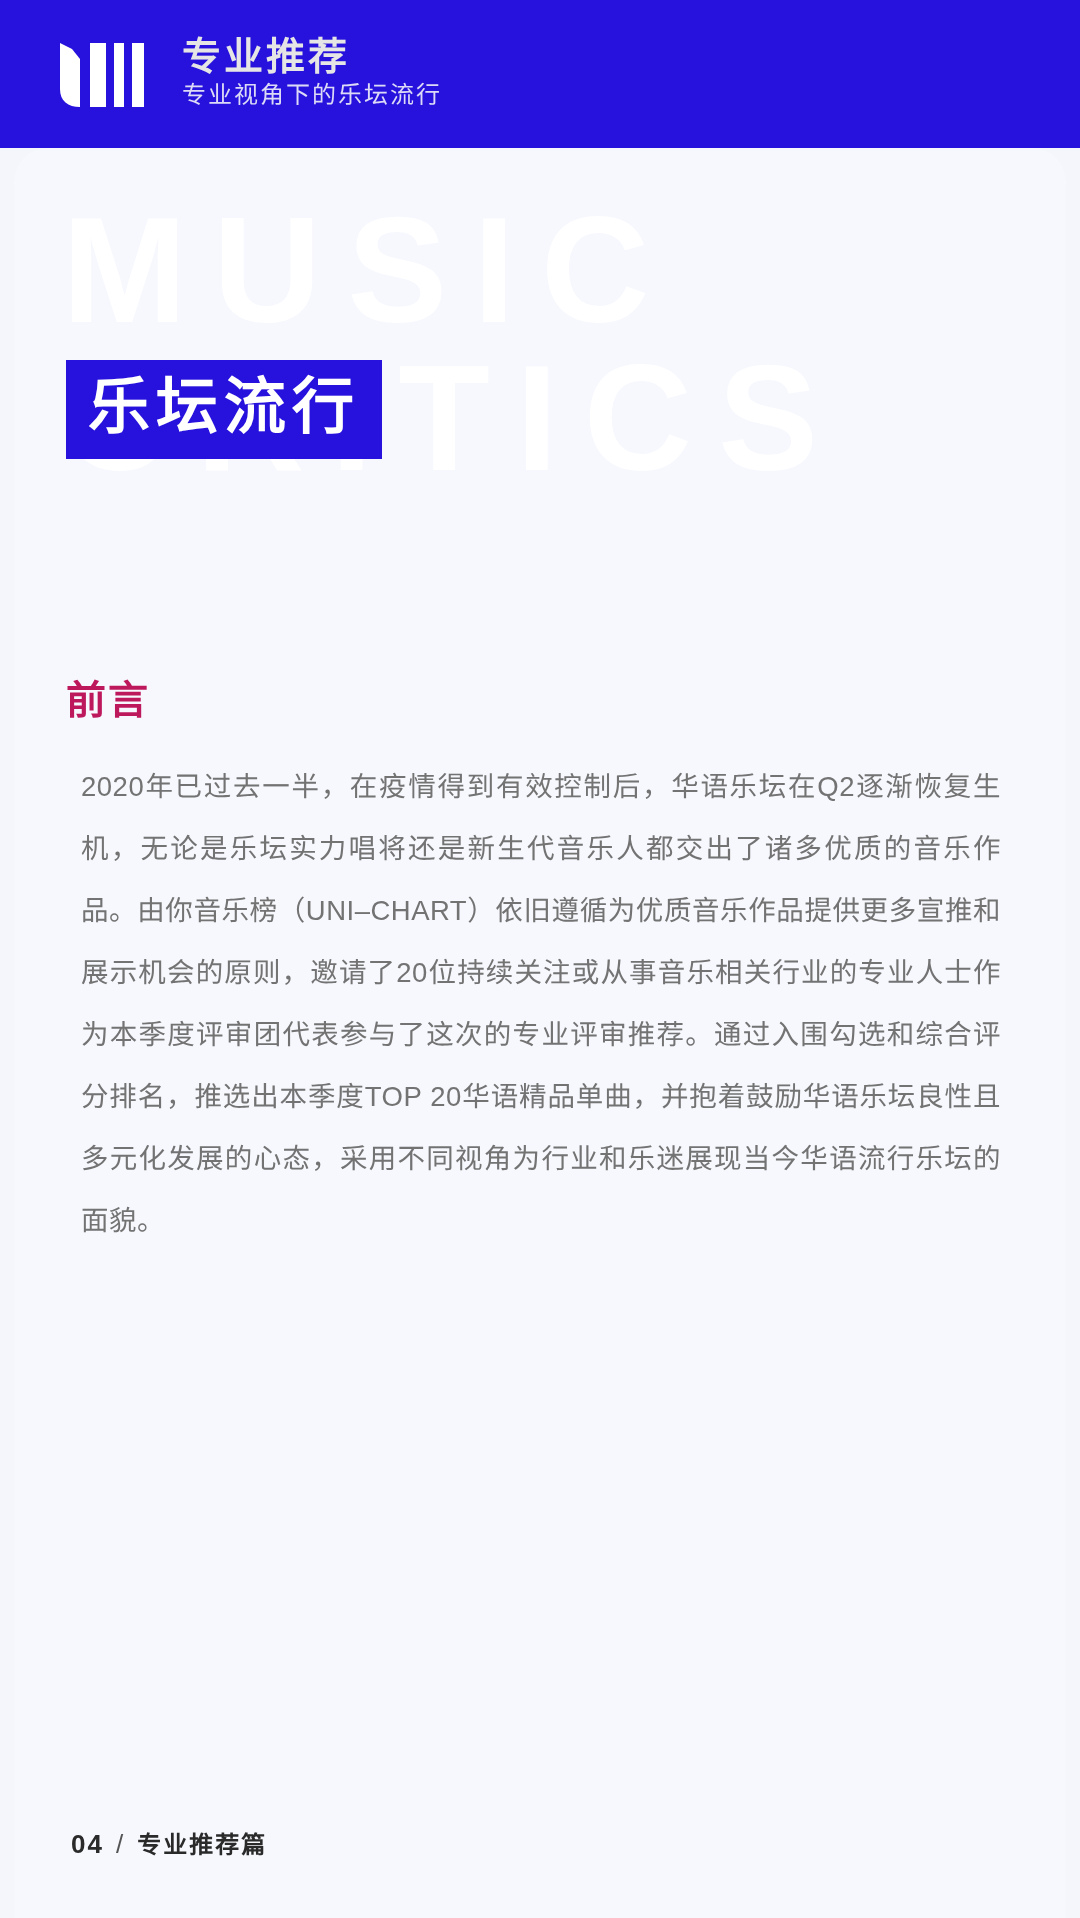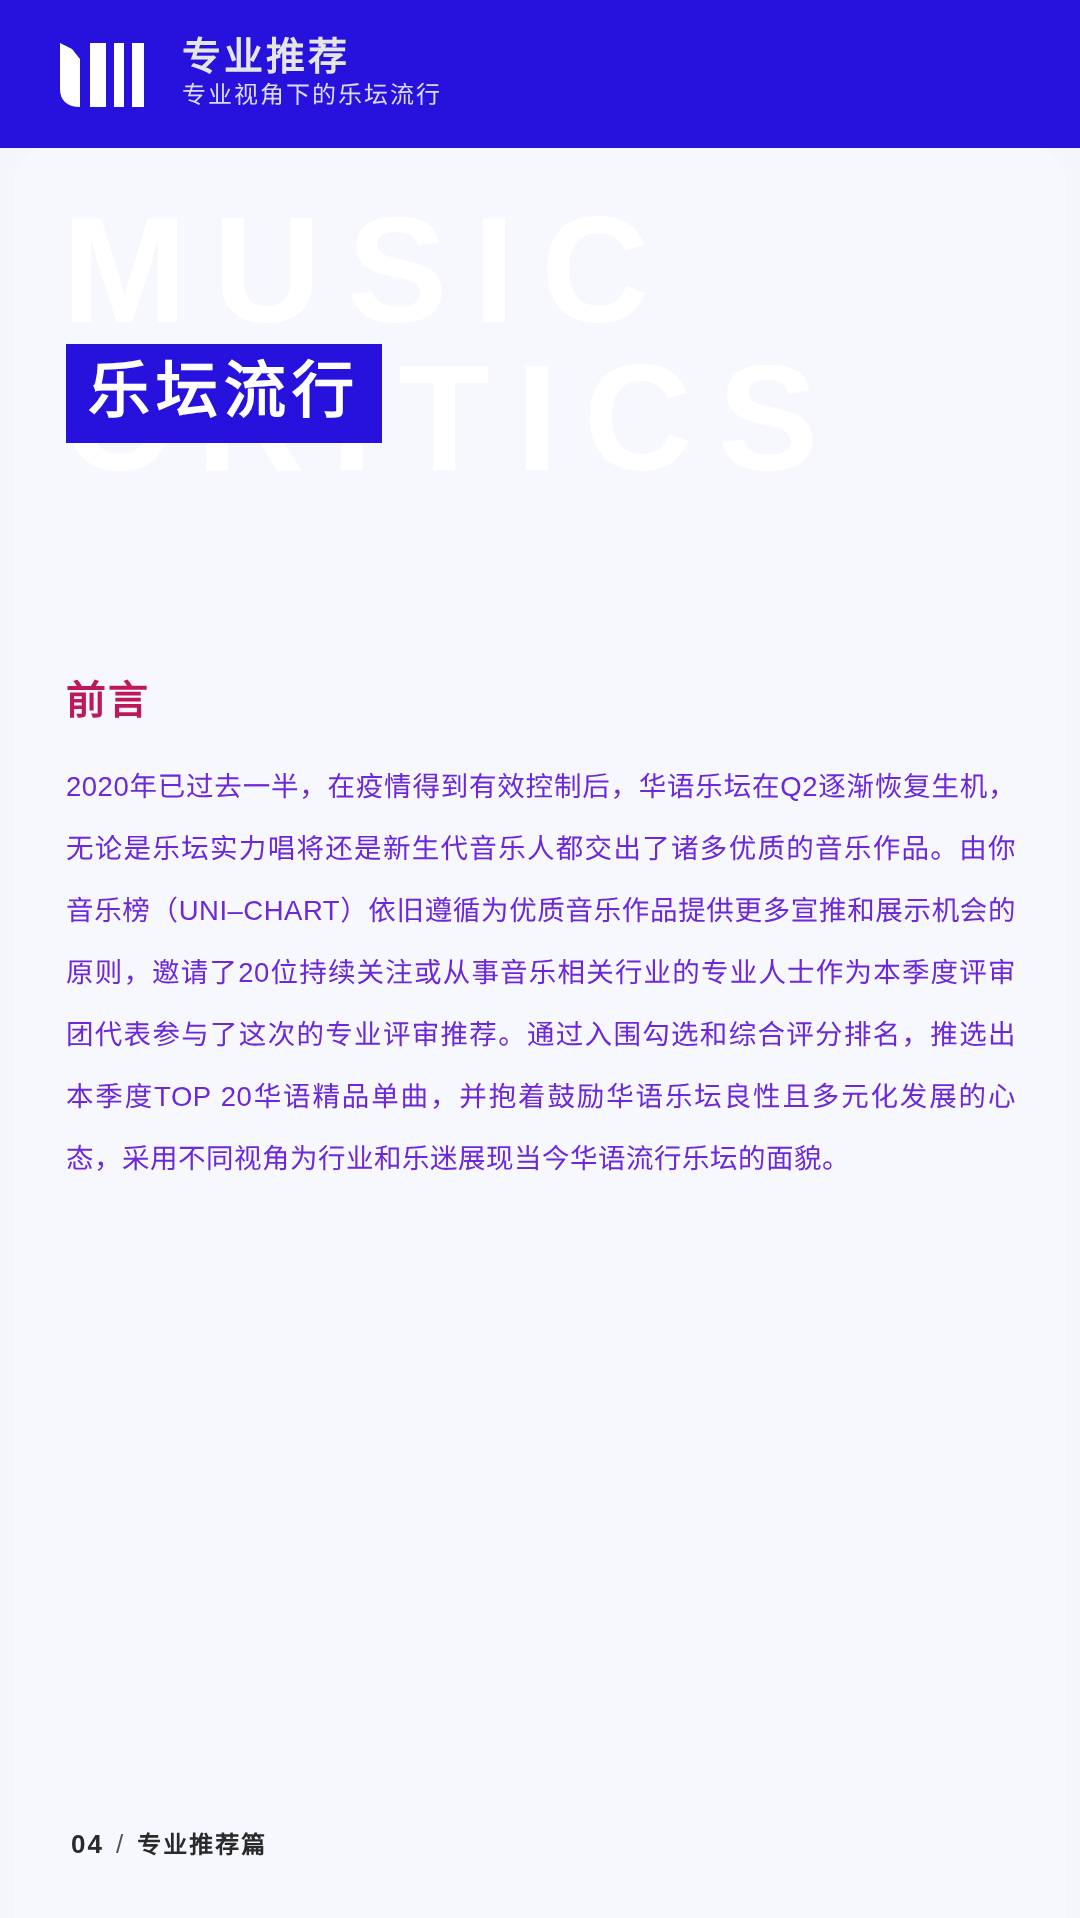--- a/index.html
+++ b/index.html
@@ -94,44 +94,44 @@
     display: inline-block;
     background: #2712dd;
     color: #ffffff;
     font-size: 62px;
     font-weight: bold;
     letter-spacing: 6px;
     padding: 14px 22px 18px 22px;
     line-height: 1.08;
   }
   .title-line.second {
-    margin-top: 8px;
+    margin-top: 24px;
   }
 
   
   .section {
     position: absolute;
     left: 52px;
     top: 520px;
     width: 950px;
   }
   .section-title {
     font-size: 40px;
     font-weight: bold;
     color: #be185d;
     letter-spacing: 2px;
     margin: 0 0 30px 0;
   }
   .para {
     font-size: 27.5px;
-    color: #6d28d9;
+    color: #737373;
     line-height: 62px;
     text-align: justify;
     letter-spacing: 0.5px;
-    margin: 0;
+    margin: 15px;
   }
 
   
   .footer {
     position: absolute;
     left: 57px;
     bottom: 58px;
     display: flex;
     align-items: baseline;
     color: #2a2a2a;

